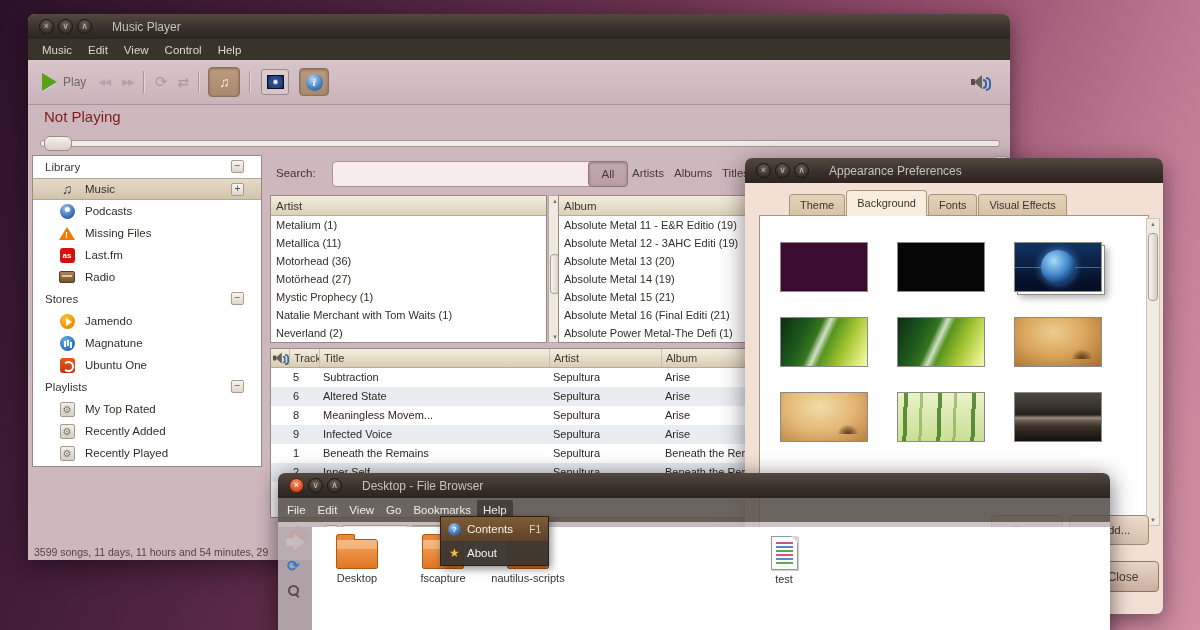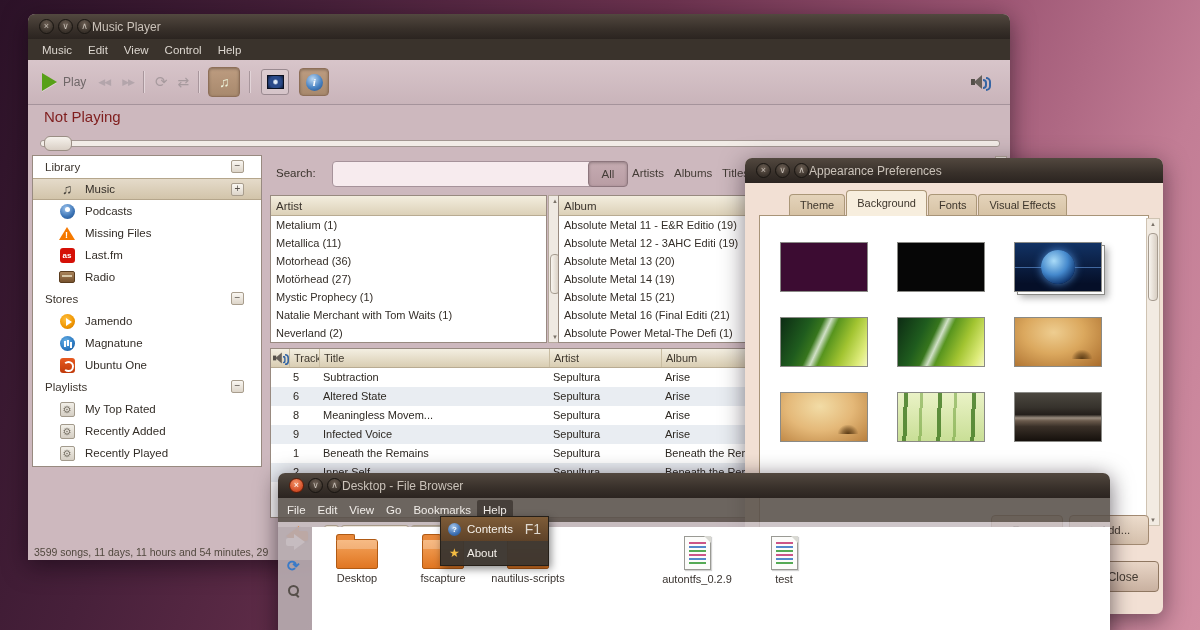--- a/index.html
+++ b/index.html
@@ -6,21 +6,21 @@
   #stage{position:relative;width:1200px;height:630px;overflow:hidden;
     background:linear-gradient(112deg,#2c1228 0%,#47203a 22%,#6d3350 46%,#9c5573 68%,#c27d95 85%,#d28fa3 100%);
     font-family:"Liberation Sans",sans-serif;-webkit-font-smoothing:antialiased;}
   .window{position:absolute;}
   .titlebar{height:25px;background:linear-gradient(#52483f,#38302a 60%,#2b2420);border-radius:7px 7px 0 0;display:flex;align-items:center;}
   .wbtns{display:flex;gap:4px;margin-left:11px;}
   .wbtn{width:15px;height:15px;border-radius:50%;box-sizing:border-box;border:1px solid #191511;color:#c5bdb4;
     background:radial-gradient(circle at 50% 30%,#6a5d52,#3a322b 70%);font-size:9px;line-height:13px;text-align:center;}
   .wbtn.orange{background:radial-gradient(circle at 45% 30%,#f4956a,#d4512a 65%,#a83616);color:#fff;border-color:#5e1c08;}
   .wb-close::after{content:"×";} .wb-min::after{content:"∨";} .wb-max::after{content:"∧";}
-  .wtitle{font-size:12px;color:#cac2b9;white-space:nowrap;}
+  .wtitle{margin-left:20px;font-size:12px;color:#cac2b9;white-space:nowrap;}
 
   
   #mp{left:28px;top:14px;width:982px;height:546px;background:#cdb8be;border-radius:7px 7px 0 0;
       box-shadow:0 6px 24px rgba(15,5,15,.55);z-index:1;}
   #mp .menubar{height:21px;background:#3a332c;display:flex;align-items:center;padding-left:6px;}
   .mitem{padding:0 8px;font-size:11.5px;color:#ddd7d0;white-space:nowrap;}
   #mp .toolbar{height:44px;display:flex;align-items:center;background:linear-gradient(#d8c5ca,#c9b4ba);border-bottom:1px solid #a5939b;}
   .tb-sep{width:1px;height:22px;background:#a8969c;box-shadow:1px 0 0 #e2d4d8;margin:0 9px;flex:0 0 1px;}
   #mp-play{display:flex;align-items:center;gap:6px;margin-left:14px;}
   #mp-play .tri{width:0;height:0;border-top:9px solid transparent;border-bottom:9px solid transparent;border-left:15px solid #57a018;filter:drop-shadow(0 1px 0 rgba(255,255,255,.4));}
@@ -190,21 +190,21 @@
       background:repeating-linear-gradient(to bottom,#cc5588 0 2px,transparent 2px 4px,#5588cc 4px 6px,transparent 6px 8px,#55aa55 8px 10px,transparent 10px 12px);}
   #fb-helpmenu{position:absolute;left:162px;top:43px;width:107px;background:rgba(60,54,47,.97);border:1px solid #262019;box-shadow:2px 3px 8px rgba(0,0,0,.45);z-index:5;}
   .hm-row{height:24px;display:flex;align-items:center;padding:0 7px;gap:6px;}
   .hm-row.hl{background:linear-gradient(#7e5c38,#5e4228);}
   .hm-q{width:13px;height:13px;border-radius:50%;background:radial-gradient(circle at 40% 30%,#a6c8ee,#3e70b2 60%,#234e84);
       color:#fff;font-size:8px;font-weight:bold;text-align:center;line-height:13px;flex:0 0 13px;}
   .hm-q::after{content:"?";}
   .hm-star{color:#f4bc42;font-size:12px;line-height:1;flex:0 0 13px;text-align:center;}
   .hm-star::after{content:"★";}
   .hm-label{flex:1;font-size:11.5px;color:#f4f0ea;}
-  .hm-accel{font-size:14px;color:#ded8d0;}
+  .hm-accel{font-size:10px;color:#ded8d0;}
 </style>
 </head>
 <body>
 
 <div id="stage">
 
   <div class="window" id="mp">
     <div class="titlebar">
       <div class="wbtns">
         <span class="wbtn wb-close"></span>
@@ -532,24 +532,20 @@
         <span>Desktop</span>
       </div>
       <div class="fitem" style="left:89px;">
         <span class="folder"></span>
         <span>fscapture</span>
       </div>
       <div class="fitem" style="left:174px;">
         <span class="folder"></span>
         <span>nautilus-scripts</span>
       </div>
-      <div class="fitem" style="left:343px;">
-        <span class="tfile"></span>
-        <span>autontfs_0.2.9</span>
-      </div>
       <div class="fitem" style="left:430px;">
         <span class="tfile"></span>
         <span>test</span>
       </div>
     </div>
     <div id="fb-helpmenu">
       <div class="hm-row hl">
         <span class="hm-q"></span>
         <span class="hm-label">Contents</span>
         <span class="hm-accel">F1</span>

